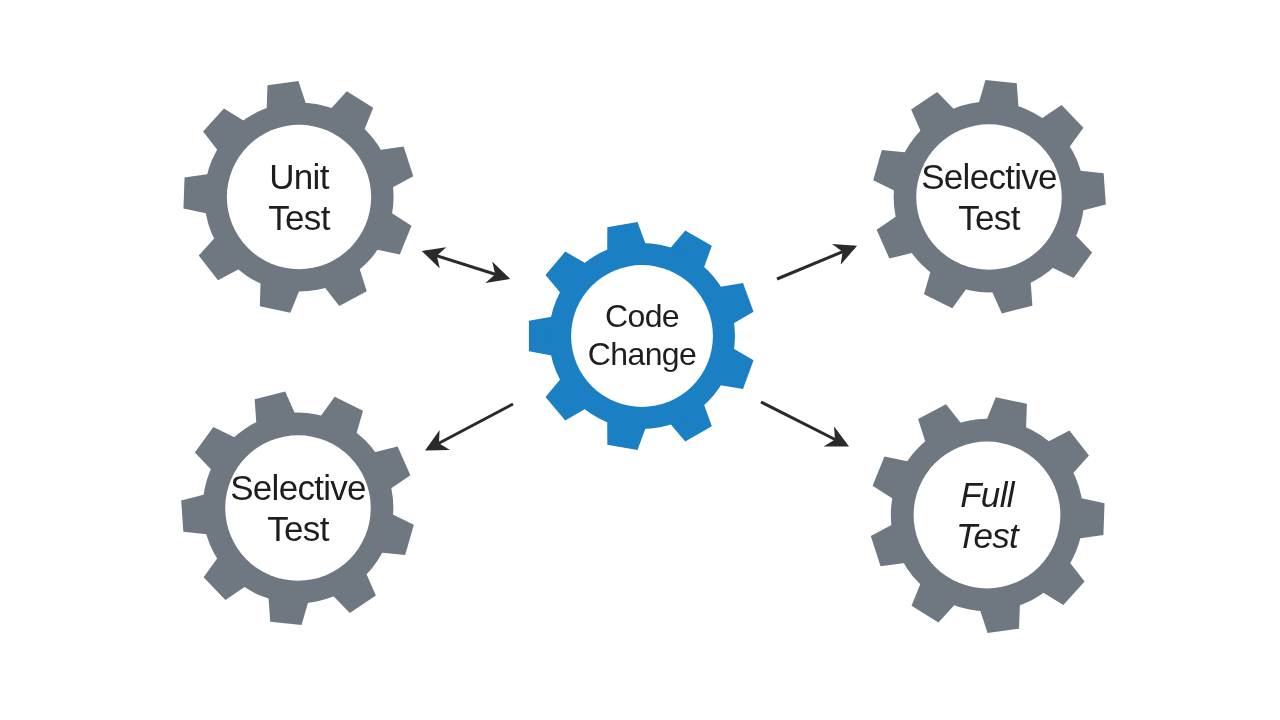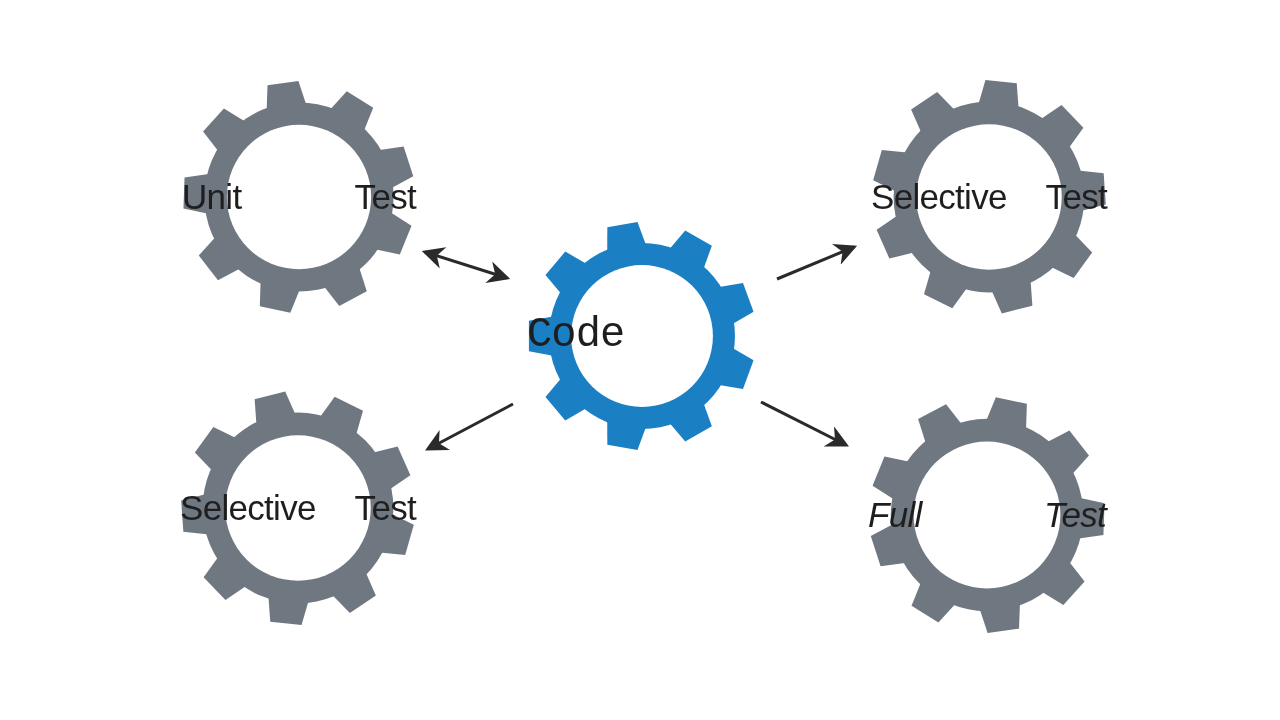--- a/index.html
+++ b/index.html
@@ -34,33 +34,32 @@
     position: absolute;
     inset: 0;
     display: block;
     width: 100%;
     height: 100%;
   }
   .gear-label {
     position: absolute;
     inset: 0;
     display: flex;
-    flex-direction: row;
+    flex-direction: column;
     align-items: center;
-    justify-content: space-between;
+    justify-content: center;
     text-align: center;
     color: var(--text-color, #1e1e1e);
     font-size: 35px;
     line-height: 1.18;
     letter-spacing: -0.02em;
     font-weight: 400;
   }
   .gear-node.center .gear-label {
-    font-size: 42px;
-    font-family: Liberation Mono, monospace;
+    font-size: 32px;
   }
   .gear-label .line {
     display: block;
   }
 </style>
 </head>
 <body style="--bg: #ffffff; --text-color: #1e1e1e;">
 
 <div class="canvas">
 
@@ -185,16 +184,17 @@
             <polygon points="64.6,193.9 39.9,208.1 19.3,183.6 37.6,161.8" fill="#1b7fc4"></polygon>
             <polygon points="30.0,141.0 2.0,136.0 2.0,104.0 30.0,99.0" fill="#1b7fc4"></polygon>
             <polygon points="37.6,78.2 19.3,56.4 39.9,31.9 64.6,46.1" fill="#1b7fc4"></polygon>
           </g>
           <circle cx="120" cy="120" r="97" fill="#1b7fc4"></circle>
           <circle cx="120" cy="120" r="74" fill="#ffffff"></circle>
         </svg>
       </span>
     <figcaption class="gear-label">
       <span class="line">Code</span>
+      <span class="line">Change</span>
     </figcaption>
   </figure>
 
 </div>
 
 </body></html>

